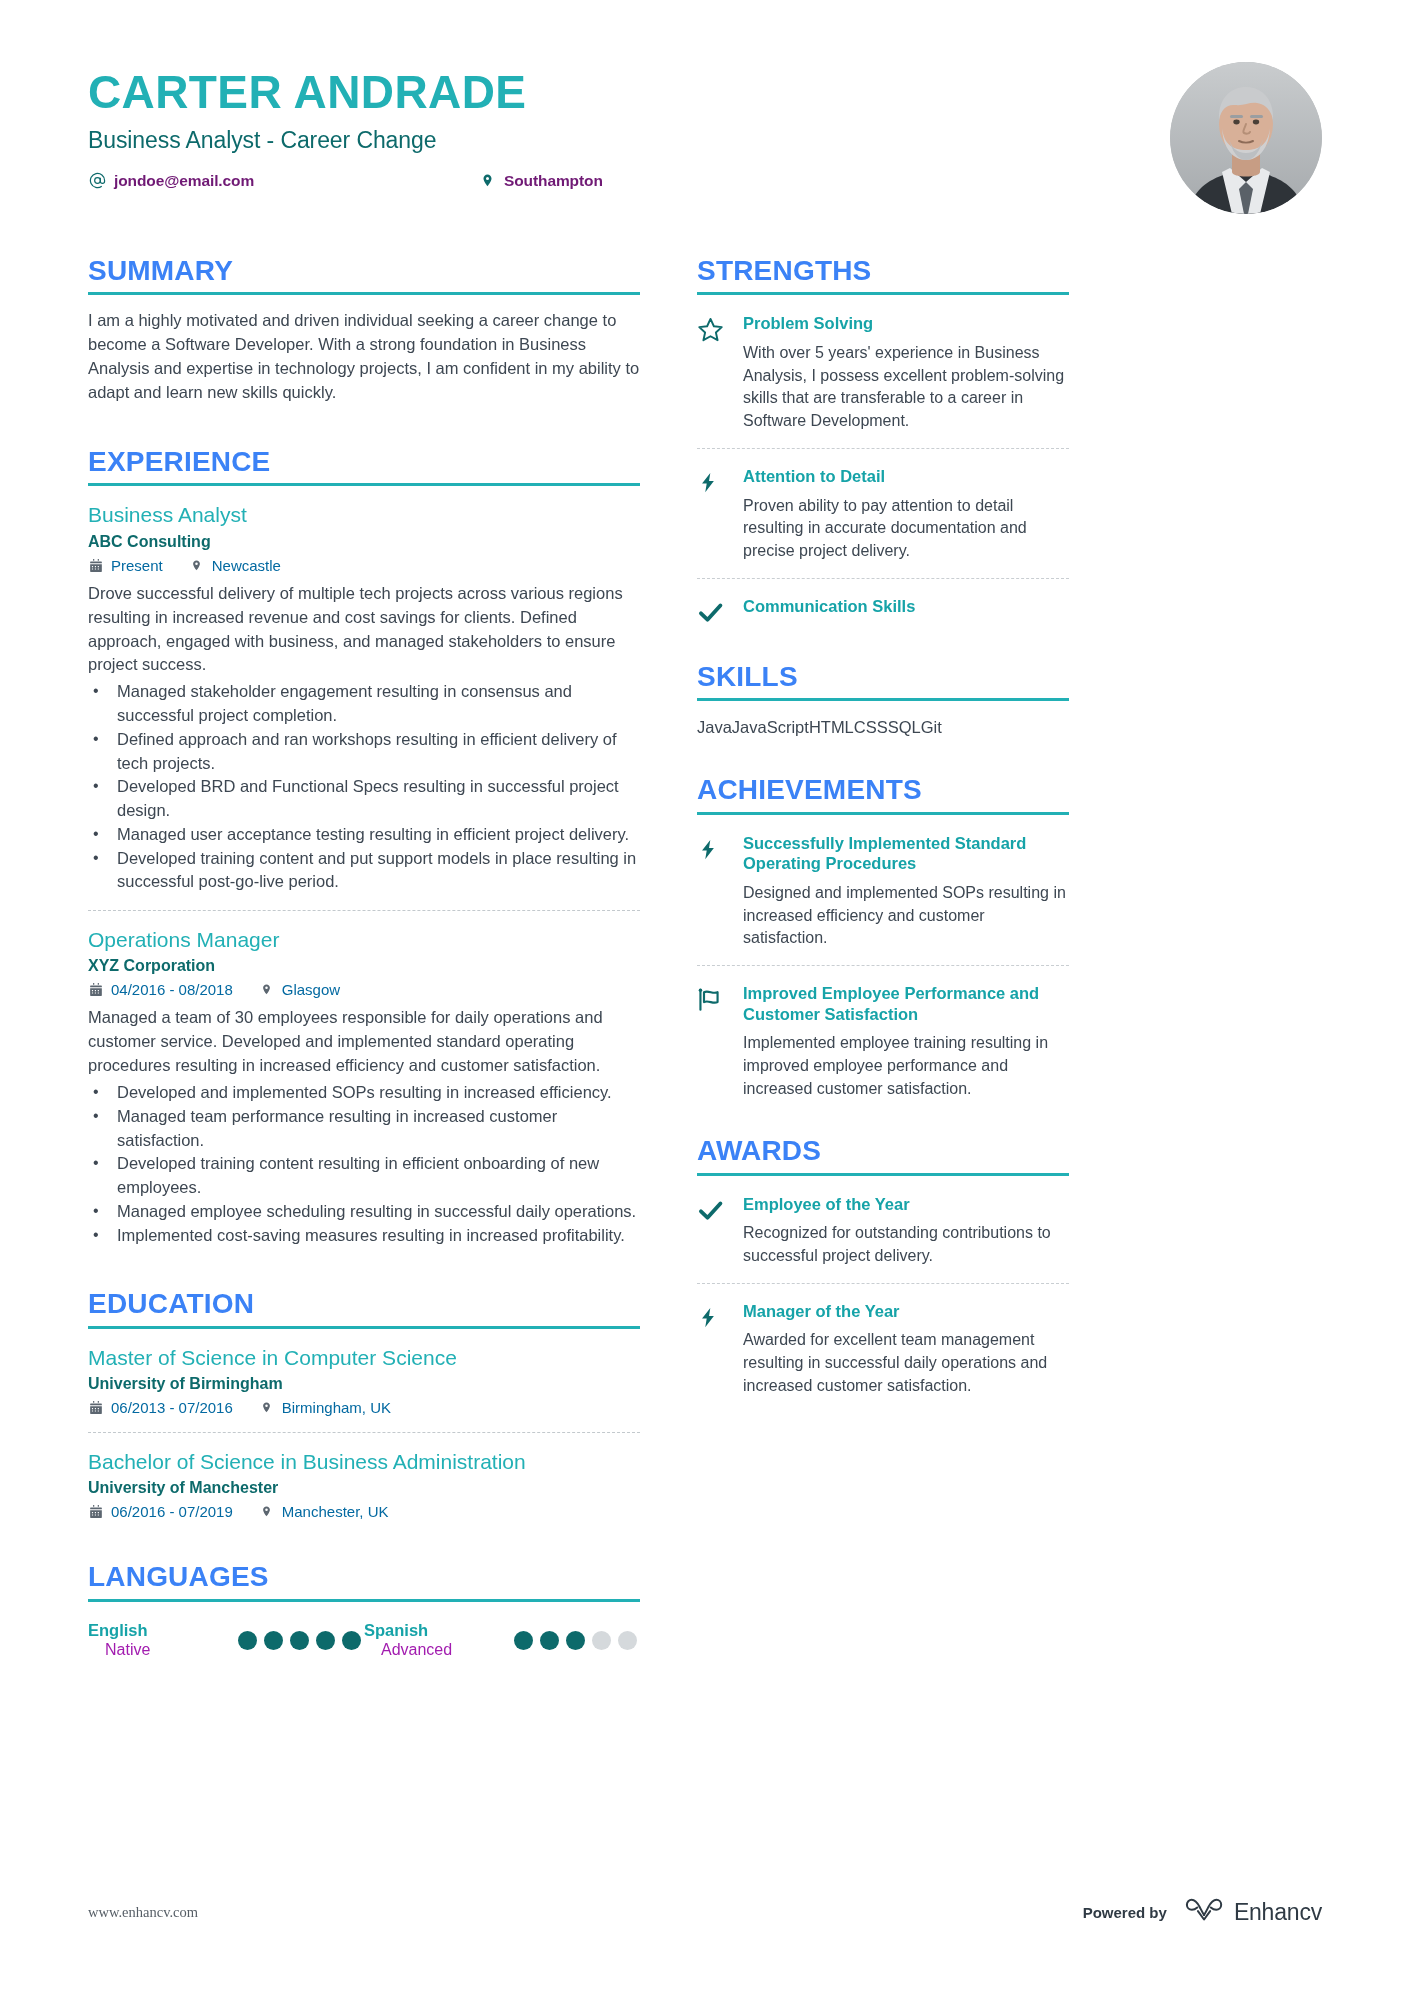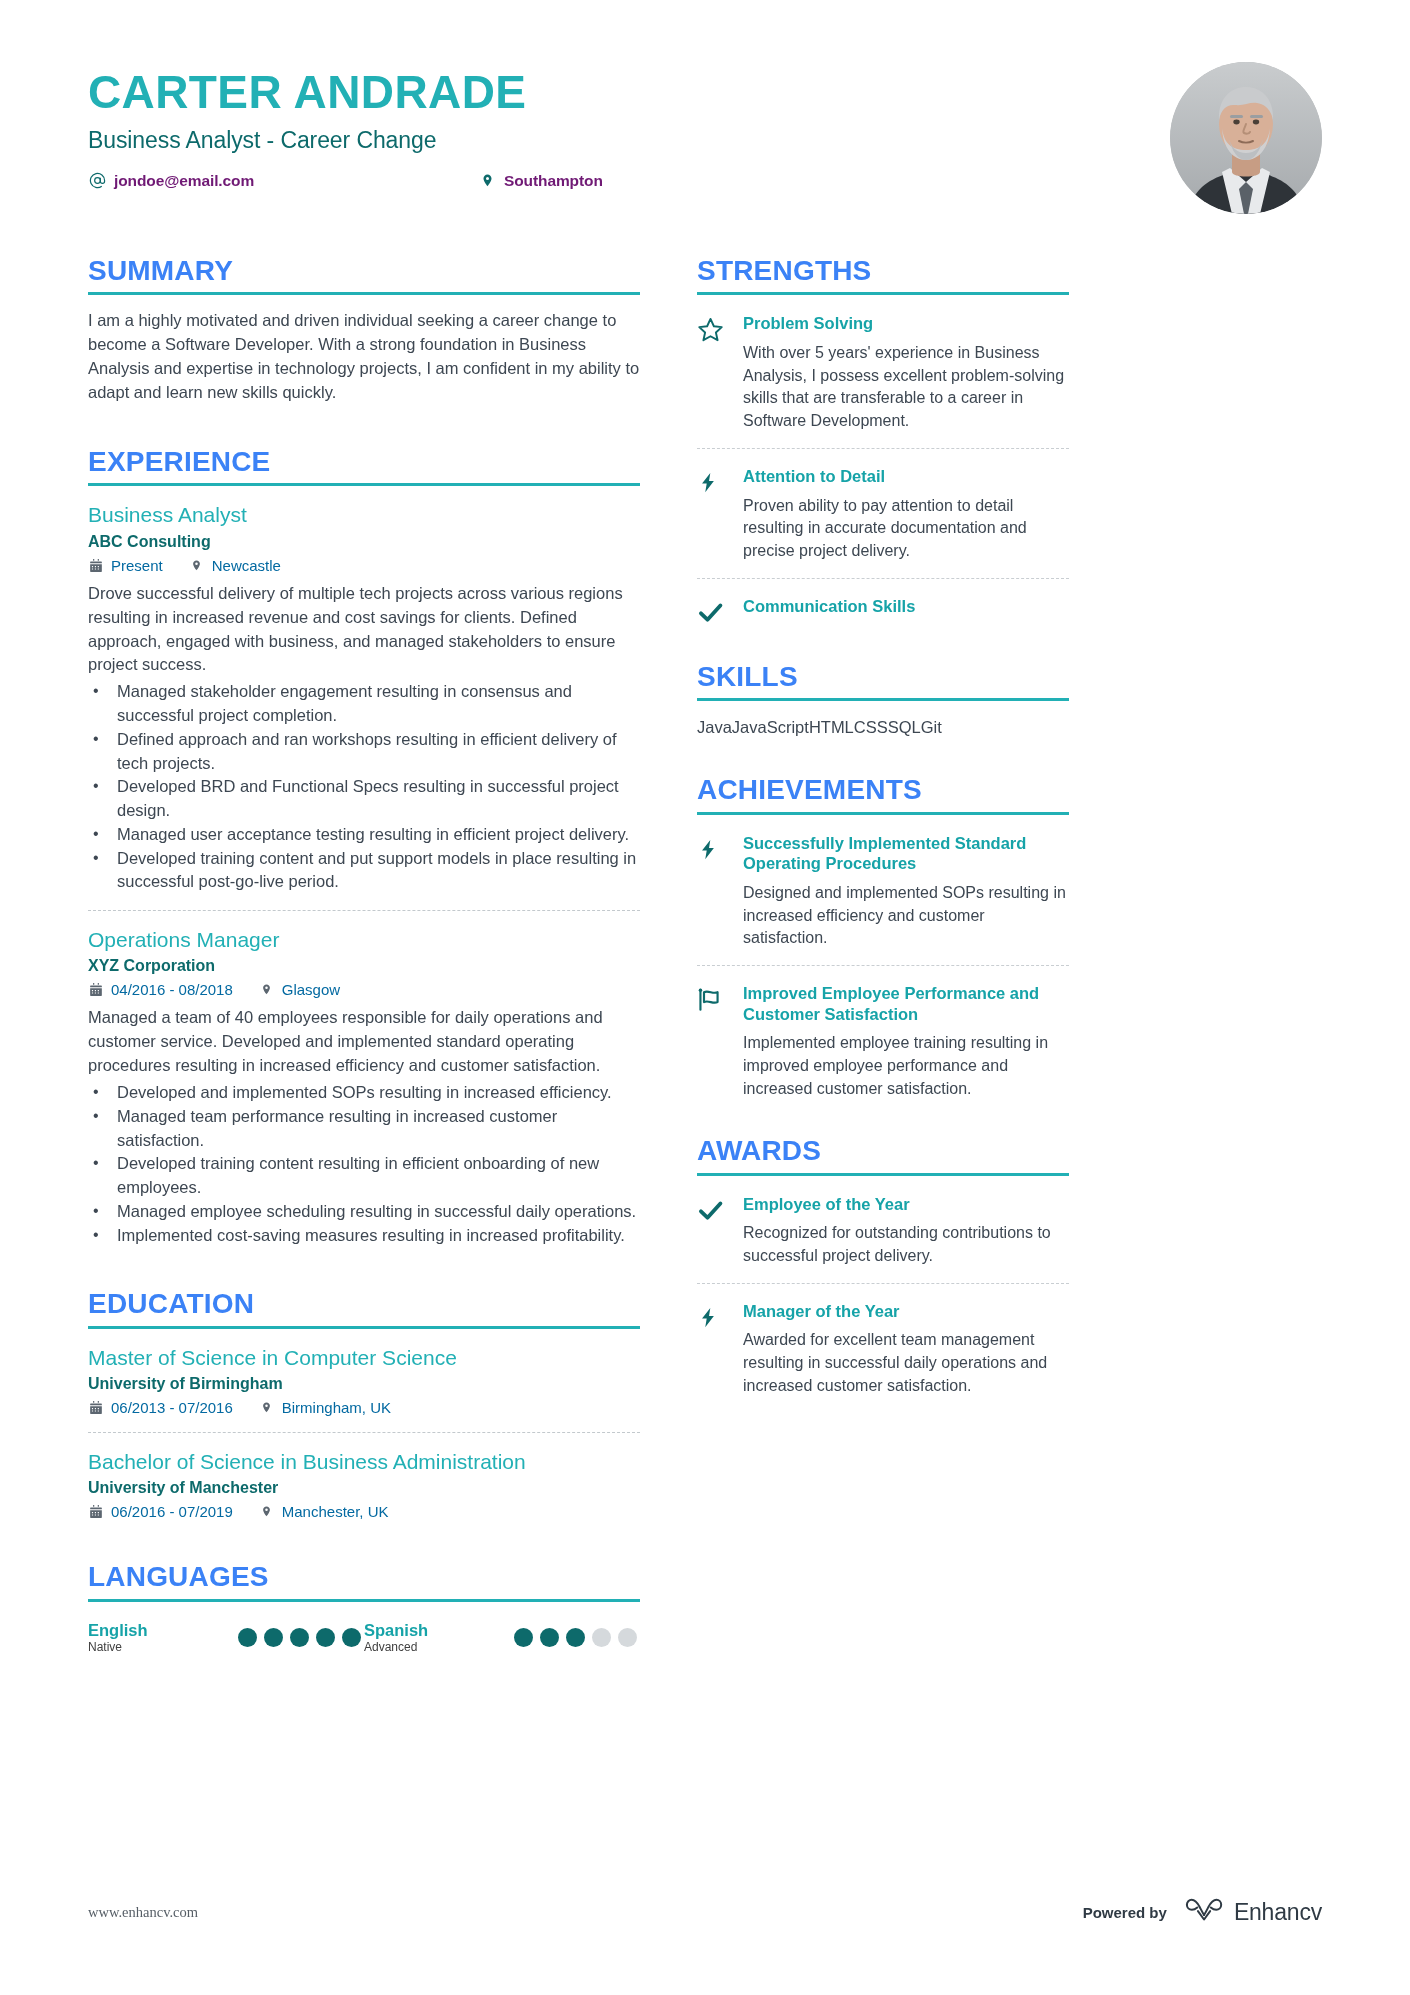--- a/index.html
+++ b/index.html
@@ -227,23 +227,24 @@
     width: 290px;
   }
   .lang-names { width: 150px; }
   .lang-name {
     font-size: 16.5px;
     font-weight: bold;
     color: #16a3a8;
     line-height: 1.25;
   }
   .lang-level {
-    font-size: 12px;
-    color: #404040;
+    font-size: 16px;
+    color: #a21caf;
     line-height: 1.3;
+    margin-left: 17px;
   }
   .dots { display: flex; gap: 7px; align-items: center; }
   .dot {
     width: 19px;
     height: 19px;
     border-radius: 50%;
     background: #d5d9dc;
   }
   .dot.on { background: #0d6a6b; }
 
@@ -413,21 +414,21 @@
             </span>
             <span class="meta-chip">
               <span class="m-icon">
                 <svg width="11" height="15" viewBox="0 0 24 24" fill="currentColor">
                   <path d="M12 1C7.9 1 4.6 4.3 4.6 8.4c0 5.6 7.4 14.2 7.4 14.2s7.4-8.6 7.4-14.2C19.4 4.3 16.1 1 12 1zm0 10.1a2.8 2.8 0 1 1 0-5.6 2.8 2.8 0 0 1 0 5.6z"></path>
                 </svg>
               </span>
               <span>Glasgow</span>
             </span>
           </div>
-          <p class="entry-desc">Managed a team of 40 employees responsible for daily operations and customer service. Developed and implemented standard operating procedures resulting in increased efficiency and customer satisfaction.</p>
+          <p class="entry-desc">Managed a team of 30 employees responsible for daily operations and customer service. Developed and implemented standard operating procedures resulting in increased efficiency and customer satisfaction.</p>
           <ul class="bullets">
             <li>Developed and implemented SOPs resulting in increased efficiency.</li>
             <li>Managed team performance resulting in increased customer satisfaction.</li>
             <li>Developed training content resulting in efficient onboarding of new employees.</li>
             <li>Managed employee scheduling resulting in successful daily operations.</li>
             <li>Implemented cost-saving measures resulting in increased profitability.</li>
           </ul>
         </div>
       </div>
 

